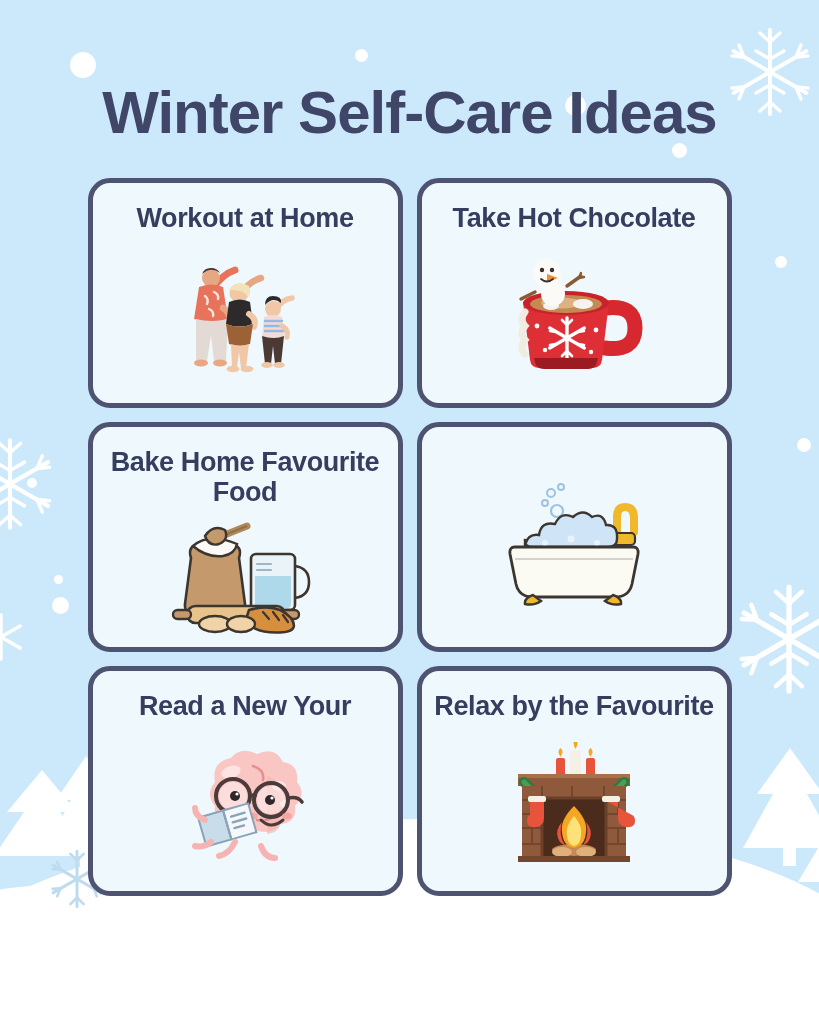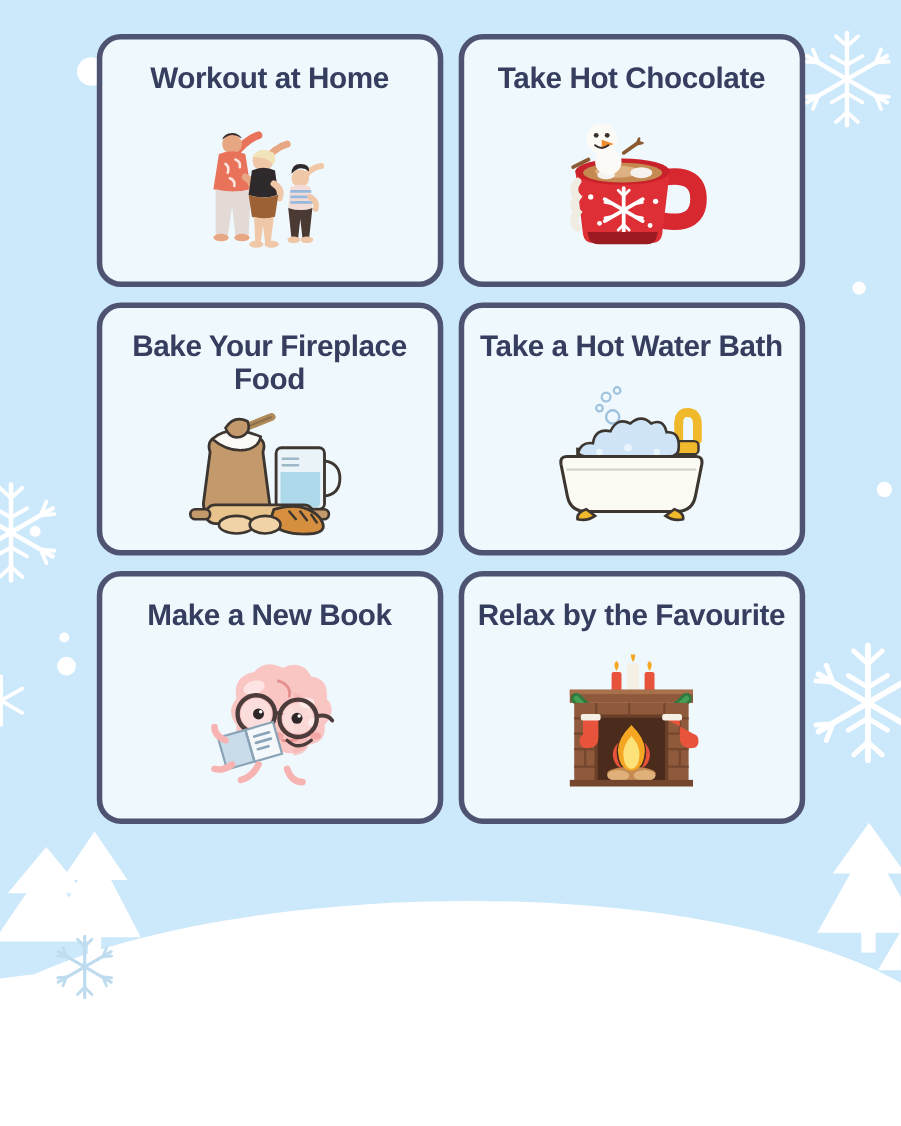--- a/index.html
+++ b/index.html
@@ -287,20 +287,21 @@
           <line x1="75" y1="36" x2="87" y2="35"></line>
             <line x1="75" y1="36" x2="80" y2="24"></line>
         </g>
       </g>
     </svg>
   </div>
 </div>
 
 <div class="page">
 
+  <h1 class="page-title">Winter Self-Care Ideas</h1>
 
   <div class="card-grid">
 
     <div class="card">
       <div class="card-title">Workout at Home</div>
       <div class="card-art">
         <svg width="152" height="126" viewBox="0 0 152 126">
 
           <path d="M44 36 q10 -14 22 -18" stroke="#e8735a" stroke-width="7" fill="none" stroke-linecap="round"></path>
           <circle cx="42" cy="26" r="9" fill="#e8a783"></circle>
@@ -385,21 +386,21 @@
           <circle cx="66" cy="108" r="2.2" fill="#ffffff"></circle>
 
           <path d="M24 58 q-6 8 0 14 q-6 8 0 14 q-6 8 0 14" stroke="#f1ece1" stroke-width="7" fill="none" stroke-linecap="round"></path>
 
           <path d="M33 104 h64 l-1 4 q-1 7 -9 7 H43 q-8 0 -9 -7z" fill="#9c1a22"></path>
         </svg>
       </div>
     </div>
 
     <div class="card">
-      <div class="card-title">Bake Your Fireplace Food</div>
+      <div class="card-title">Bake Home Favourite Food</div>
       <div class="card-art">
         <svg width="160" height="120" viewBox="0 0 160 120">
 
           <path d="M26 44 q-4 -12 8 -14 q16 -4 32 0 q12 2 8 14 l6 46 q1 9 -9 9 H29 q-10 0 -9 -9z" fill="#c49a6c" stroke="#3d3630" stroke-width="2.6"></path>
           <path d="M28 32 q16 -14 44 -2 q-2 10 -14 12 q-16 2 -30 -10z" fill="#fbfaf6" stroke="#3d3630" stroke-width="2.4"></path>
 
           <path d="M52 24 l30 -12" stroke="#b08a58" stroke-width="7" stroke-linecap="round"></path>
           <path d="M52 24 l30 -12" stroke="#3d3630" stroke-width="2.2" fill="none" opacity="0.28"></path>
           <path d="M40 22 q8 -12 20 -6 q4 10 -6 14 q-10 3 -14 -8z" fill="#c49a6c" stroke="#3d3630" stroke-width="2.4"></path>
 
@@ -415,21 +416,20 @@
           <path d="M84 96 q28 -8 42 8 q8 12 -6 14 q-26 3 -40 -10z" fill="#d68f3f" stroke="#3d3630" stroke-width="2.6"></path>
           <path d="M98 98 l6 7 M108 98 l6 8 M118 101 l5 7" stroke="#3d3630" stroke-width="2.2" stroke-linecap="round"></path>
 
           <ellipse cx="50" cy="110" rx="16" ry="8" fill="#f0d4a8" stroke="#3d3630" stroke-width="2.4"></ellipse>
           <ellipse cx="76" cy="110" rx="14" ry="8" fill="#f0d4a8" stroke="#3d3630" stroke-width="2.4"></ellipse>
         </svg>
       </div>
     </div>
 
     <div class="card">
-      <div class="card-title">Take a Hot Water Bath</div>
       <div class="card-art">
         <svg width="150" height="126" viewBox="0 0 150 126">
 
           <circle cx="52" cy="12" r="4" fill="none" stroke="#9fc3de" stroke-width="2"></circle>
           <circle cx="62" cy="6" r="3" fill="none" stroke="#9fc3de" stroke-width="2"></circle>
           <circle cx="46" cy="22" r="3" fill="none" stroke="#9fc3de" stroke-width="2"></circle>
           <circle cx="58" cy="30" r="6" fill="none" stroke="#9fc3de" stroke-width="2.2"></circle>
           <circle cx="70" cy="40" r="4" fill="none" stroke="#9fc3de" stroke-width="2"></circle>
 
           <path d="M118 36 q0 -10 8 -10 q9 0 9 11 v14" fill="none" stroke="#f0b92c" stroke-width="8" stroke-linecap="round"></path>
@@ -444,21 +444,21 @@
           <path d="M16 66 h118 q6 0 5 7 l-6 30 q-3 13 -17 13 H34 q-14 0 -17 -13 l-6 -30 q-1 -7 5 -7z" fill="#fbfaf3" stroke="#3d3630" stroke-width="2.8"></path>
           <path d="M16 78 h118" stroke="#3d3630" stroke-width="2" opacity="0.2"></path>
 
           <path d="M34 114 q-9 3 -8 9 q9 2 16 -3z" fill="#f0b92c" stroke="#3d3630" stroke-width="2.4"></path>
           <path d="M114 114 q9 3 8 9 q-9 2 -16 -3z" fill="#f0b92c" stroke="#3d3630" stroke-width="2.4"></path>
         </svg>
       </div>
     </div>
 
     <div class="card">
-      <div class="card-title">Make a New Book</div>
+      <div class="card-title">Read a New Your</div>
       <div class="card-art">
         <svg width="140" height="122" viewBox="0 0 140 122">
 
           <path d="M40 40 q-4 -20 16 -24 q10 -12 26 -4 q18 -8 26 8 q16 2 14 20 q10 12 -2 24
                    q2 16 -14 18 q-10 12 -26 6 q-16 6 -26 -6 q-16 -2 -14 -18 q-10 -12 0 -24z" fill="#f9c6c4"></path>
           <path d="M92 34 q14 4 12 20 q12 10 0 22 q4 14 -12 16" fill="#f6b3b1" opacity="0.65"></path>
 
           <ellipse cx="56" cy="30" rx="10" ry="6" fill="#fde4e3" transform="rotate(-18 56 30)"></ellipse>
           <ellipse cx="104" cy="44" rx="7" ry="5" fill="#fde4e3"></ellipse>
           <ellipse cx="110" cy="62" rx="5" ry="4" fill="#fde4e3"></ellipse>

